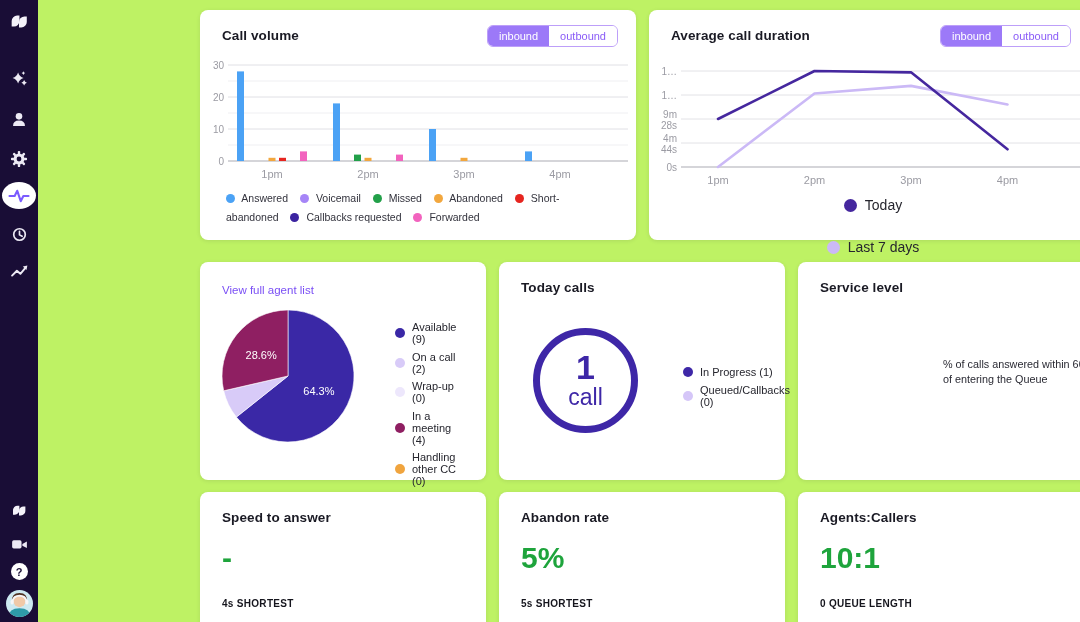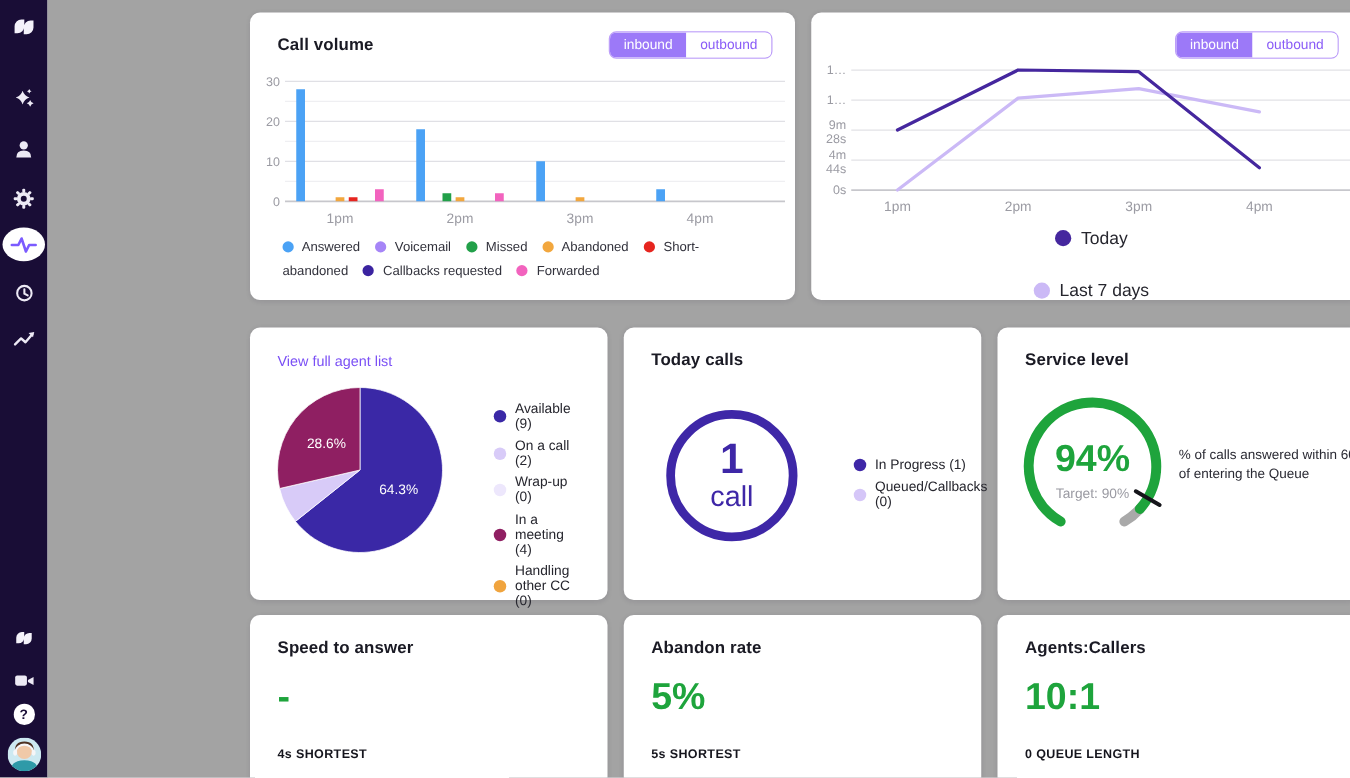--- a/index.html
+++ b/index.html
@@ -9,21 +9,21 @@
 
   
   .sidebar{position:absolute;left:0;top:0;width:38px;height:622px;background:#190D36;}
   .sb-ic{position:absolute;left:0;width:38px;display:flex;justify-content:center;cursor:pointer;}
   .sb-active{position:absolute;left:2px;top:182px;width:34px;height:27px;background:#fff;
              border-radius:50%;display:flex;align-items:center;justify-content:center;cursor:pointer;}
   .help-bub{width:17px;height:17px;border-radius:50%;background:#fff;color:#190D36;
             font-size:11px;font-weight:700;display:flex;align-items:center;justify-content:center;}
 
   
-  .main{position:absolute;left:38px;top:0;right:0;bottom:0;background:#a3a3a3;}
+  .main{position:absolute;left:38px;top:0;right:0;bottom:0;background:#bef264;}
   .card{position:absolute;background:#fff;border-radius:8px;box-shadow:0 1px 4px rgba(25,20,50,.10);
         padding:18px 22px;box-sizing:border-box;}
   .card h2{margin:0;font-size:13.5px;font-weight:700;color:#1A1A24;letter-spacing:.1px;}
 
   #card-volume{left:162px;top:10px;width:436px;height:230px;}
   #card-duration{left:611px;top:10px;width:440px;height:230px;}
   #card-agent{left:162px;top:262px;width:286px;height:218px;}
   #card-live{left:461px;top:262px;width:286px;height:218px;}
   #card-service{left:760px;top:262px;width:290px;height:218px;}
   #card-speed{left:162px;top:492px;width:286px;height:150px;}
@@ -211,20 +211,21 @@
           <text x="256" y="121" text-anchor="middle" class="xaxis-txt">3pm</text>
           <rect x="221" y="72" width="7" height="32" fill="#4BA2F5"></rect>
           <rect x="252.5" y="100.8" width="7" height="3.2" fill="#F2A73E"></rect>
           <text x="352" y="121" text-anchor="middle" class="xaxis-txt">4pm</text>
           <rect x="317" y="94.4" width="7" height="9.600000000000001" fill="#4BA2F5"></rect>
         </svg>
       <div class="flow-legend" id="legend-volume"><span class="lgd" style="background: rgb(75, 162, 245);"></span> <span class="lgt">Answered</span> <span class="lgd" style="background: rgb(166, 133, 247);"></span> <span class="lgt">Voicemail</span> <span class="lgd" style="background: rgb(34, 160, 73);"></span> <span class="lgt">Missed</span> <span class="lgd" style="background: rgb(242, 167, 62);"></span> <span class="lgt">Abandoned</span> <span class="lgd" style="background: rgb(230, 37, 31);"></span> <span class="lgt">Short-abandoned</span> <span class="lgd" style="background: rgb(59, 35, 160);"></span> <span class="lgt">Callbacks requested</span> <span class="lgd" style="background: rgb(242, 99, 190);"></span> <span class="lgt">Forwarded</span> </div>
     </section>
 
     <section class="card" id="card-duration">
+      <h2>Average call duration</h2>
       <div class="toggle">
         <div class="seg seg-on">inbound</div>
         <div class="seg seg-off">outbound</div>
       </div>
       <svg class="chart" id="chart-duration" width="428" height="136">
           <line x1="24" y1="110" x2="428" y2="110" stroke="#C7C7CC" stroke-width="1.4"></line>
           <text x="20" y="113.5" text-anchor="end" class="axis-txt">0s</text>
           <line x1="24" y1="86" x2="428" y2="86" stroke="#E2E2E6" stroke-width="1"></line>
           <text x="20" y="85" text-anchor="end" class="axis-txt">4m</text>
           <text x="20" y="96" text-anchor="end" class="axis-txt">44s</text>
@@ -309,29 +310,20 @@
               <span class="lgd" style="background: rgb(213, 198, 248);"></span>
               <span>Queued/Callbacks (0)</span>
             </div>
           </div>
       </div>
     </section>
 
     <section class="card" id="card-service">
       <h2>Service level</h2>
       <div class="service-body">
-        <div class="gauge-wrap">
-          <svg id="chart-gauge" width="132" height="136">
-              <path d="M99.90038609934709,98.12566092430178 A51,51 0 0 1 87.49999999999999,108.16729559300637" fill="none" stroke="#A9A9A9" stroke-width="8" stroke-linecap="round"></path>
-              <path d="M36.49999999999999,108.16729559300637 A51,51 0 1 1 99.90038609934709,98.12566092430178" fill="none" stroke="#1EA43C" stroke-width="8" stroke-linecap="round"></path>
-              <line x1="96.64101615137756" y1="83.99999999999997" x2="115.69357503463523" y2="94.99999999999994" stroke="#15151A" stroke-width="3.2" stroke-linecap="round"></line>
-            </svg>
-          <div class="gauge-num">94%</div>
-          <div class="gauge-target">Target: 90%</div>
-        </div>
         <div class="service-note">% of calls answered within 60s of entering the Queue</div>
       </div>
     </section>
 
     <section class="card" id="card-speed">
       <h2>Speed to answer</h2>
       <div class="stat-value">-</div>
       <div class="stat-sub">4s SHORTEST</div>
     </section>
 

